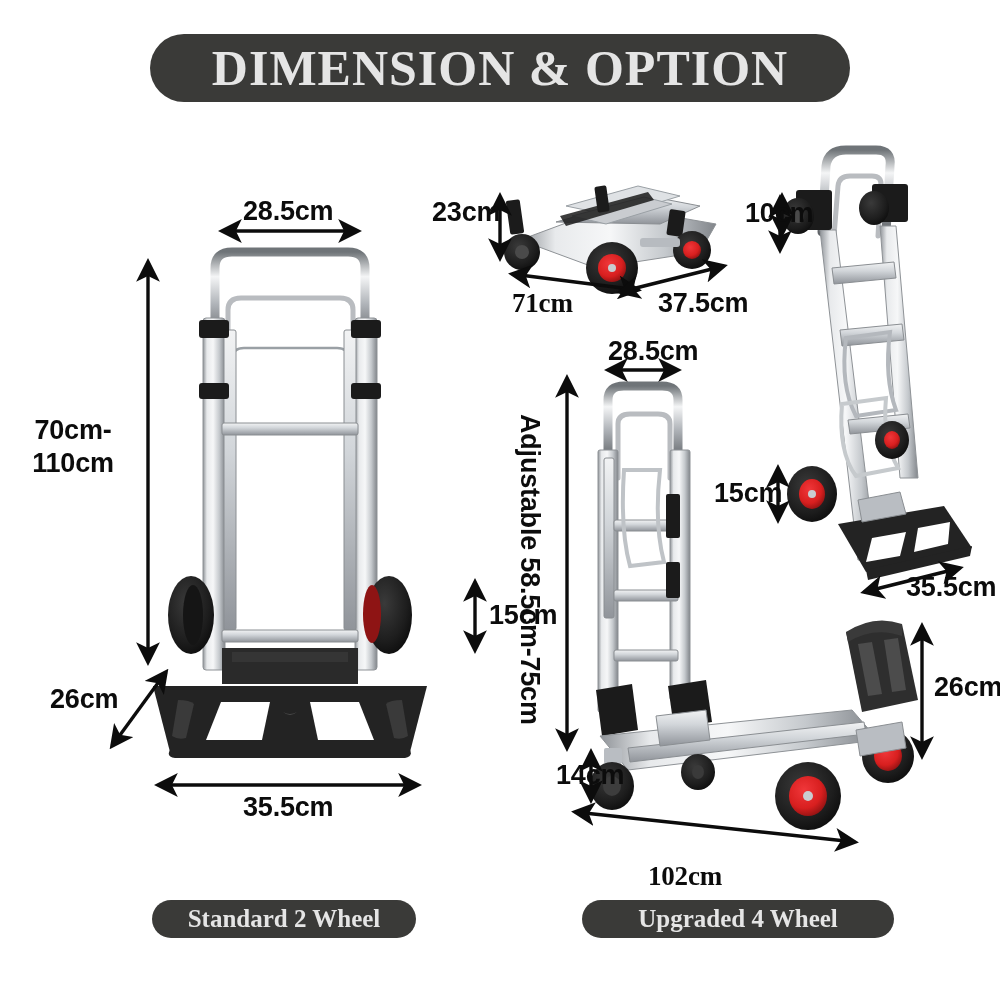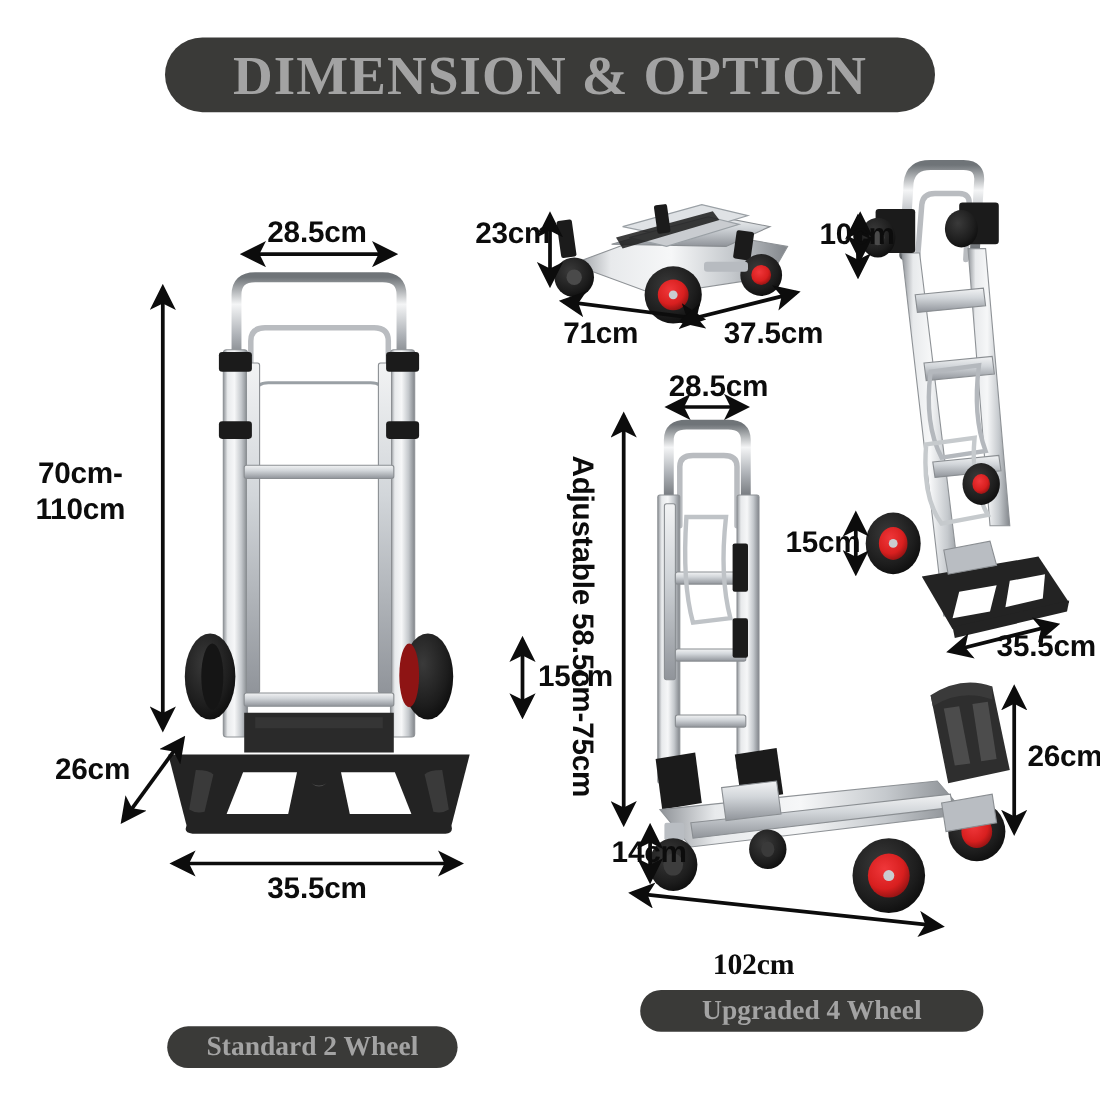--- a/index.html
+++ b/index.html
@@ -10,37 +10,37 @@
     font-family:"Liberation Sans",sans-serif;
     overflow:hidden;
     position:relative;
   }
   #stage{position:absolute;left:0;top:0;width:1000px;height:1000px;}
 
   
   .pill{
     position:absolute;
     background:#3a3a38;
-    color:#a3a3a3;
+    color:#e5e5e5;
     display:flex;align-items:center;justify-content:center;
     font-family:"Liberation Serif",serif;
     font-weight:bold;
     white-space:nowrap;
     box-sizing:border-box;
   }
   #title-banner{
     left:150px;top:34px;width:700px;height:68px;
     border-radius:34px;
     font-size:50px;
     letter-spacing:1px;
   }
   .caption-pill{
     height:38px;border-radius:19px;font-size:25px;padding:0 26px;
   }
-  #caption-left{left:152px;top:900px;width:264px;margin-top:33px;}
+  #caption-left{left:152px;top:900px;width:264px;}
   #caption-right{left:582px;top:900px;width:312px;}
 
   
   .dim{
     position:absolute;
     color:#0c0c0c;
     font-size:27px;
     font-weight:bold;
     white-space:nowrap;
     line-height:1.18;
@@ -291,21 +291,21 @@
   <div class="dim" style="left:489px;top:600px;">15cm</div>
 
   <div class="dim" style="left:50px;top:684px;">26cm</div>
 
   <div class="dim" style="left:243px;top:792px;">35.5cm</div>
 
   <div class="dim" style="left:432px;top:197px;">23cm</div>
 
   <div class="dim" style="left:745px;top:198px;">10cm</div>
 
-  <div class="dim" style="left:512px;top:288px;">71cm</div>
+  <div class="dim" style="left:512px;top:288px;font-family:Liberation Serif, serif;">71cm</div>
 
   <div class="dim" style="left:658px;top:288px;">37.5cm</div>
 
   <div class="dim" style="left:708px;top:198px;opacity:0;">10cm</div>
 
   <div class="dim" style="left:714px;top:478px;">15cm</div>
 
   <div class="dim" style="left:906px;top:572px;">35.5cm</div>
 
   <div class="dim" style="left:608px;top:336px;">28.5cm</div>

